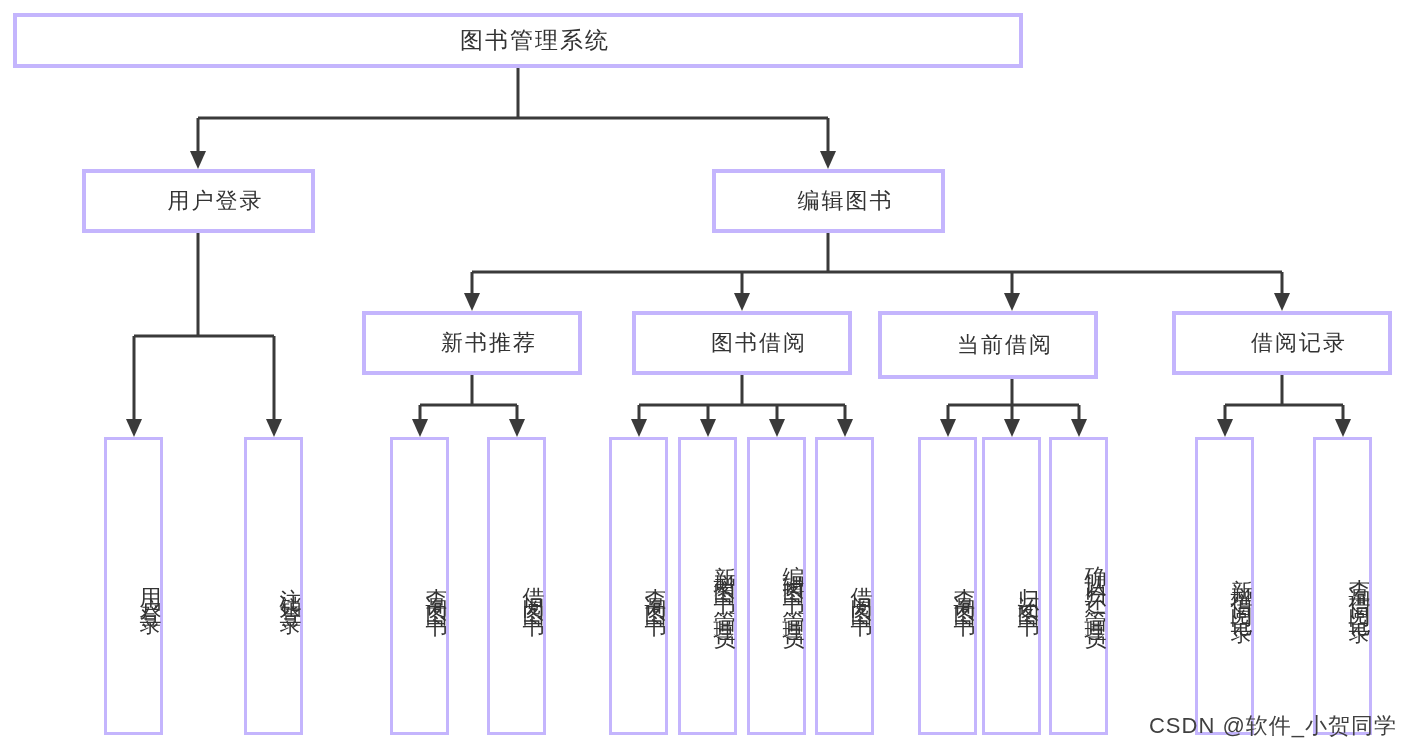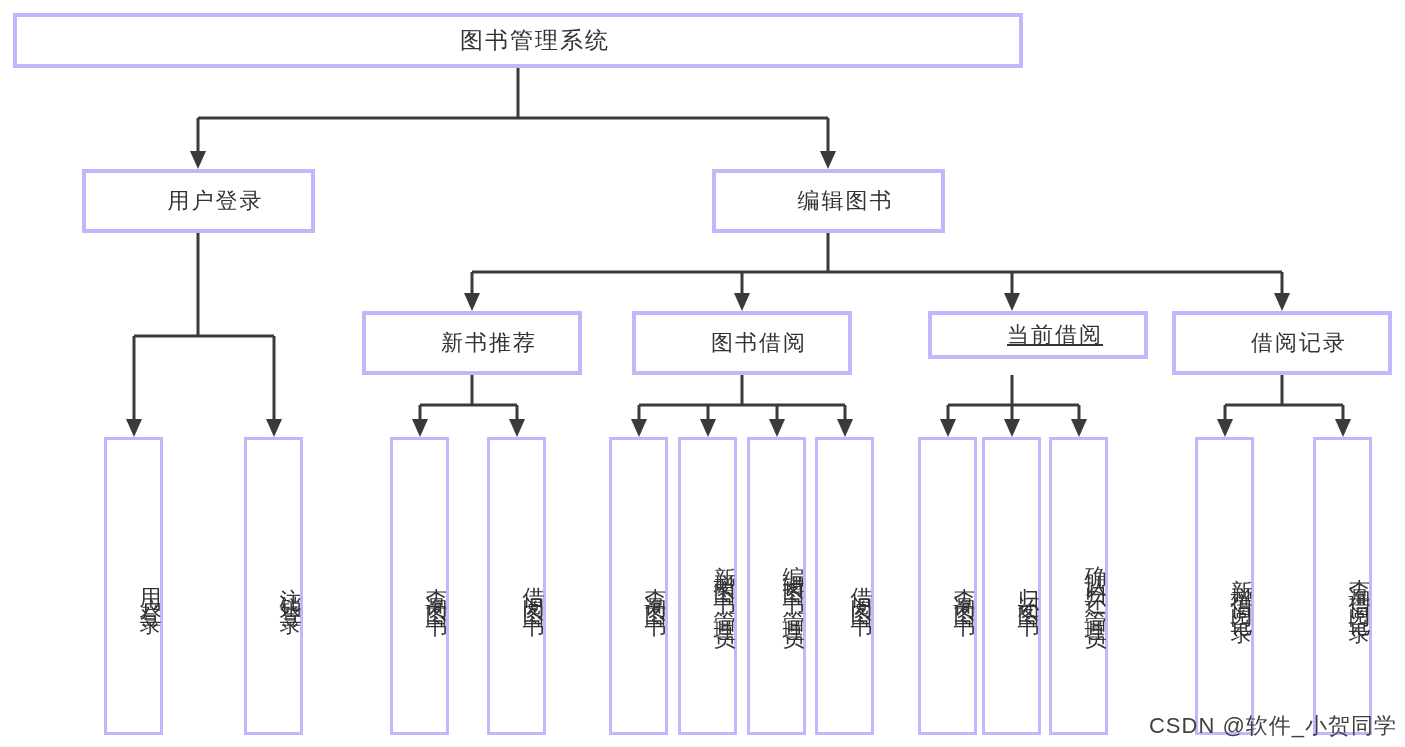--- a/index.html
+++ b/index.html
@@ -26,21 +26,21 @@
     writing-mode:vertical-rl;
     letter-spacing:9px;
     font-size:22px;
     padding-top:4px;
   }
   .n-root{left:13px;top:13px;width:1010px;height:55px;font-size:23px;}
   .n-user{left:82px;top:169px;width:233px;height:64px;}
   .n-mgmt{left:712px;top:169px;width:233px;height:64px;}
   .n-l3a{left:362px;top:311px;width:220px;height:64px;}
   .n-l3b{left:632px;top:311px;width:220px;height:64px;}
-  .n-l3c{left:928px;top:311px;width:220px;height:48px;text-decoration:underline;}
+  .n-l3c{left:878px;top:311px;width:220px;height:68px;}
   .n-l3d{left:1172px;top:311px;width:220px;height:64px;}
   .v1{left:104px;}  .v2{left:244px;}
   .v3{left:390px;}  .v4{left:487px;}
   .v5{left:609px;}  .v6{left:678px;}  .v7{left:747px;}  .v8{left:815px;}
   .v9{left:918px;}  .v10{left:982px;} .v11{left:1049px;}
   .v12{left:1195px;} .v13{left:1313px;}
   .watermark{
     position:absolute;
     right:8px;
     bottom:6px;

